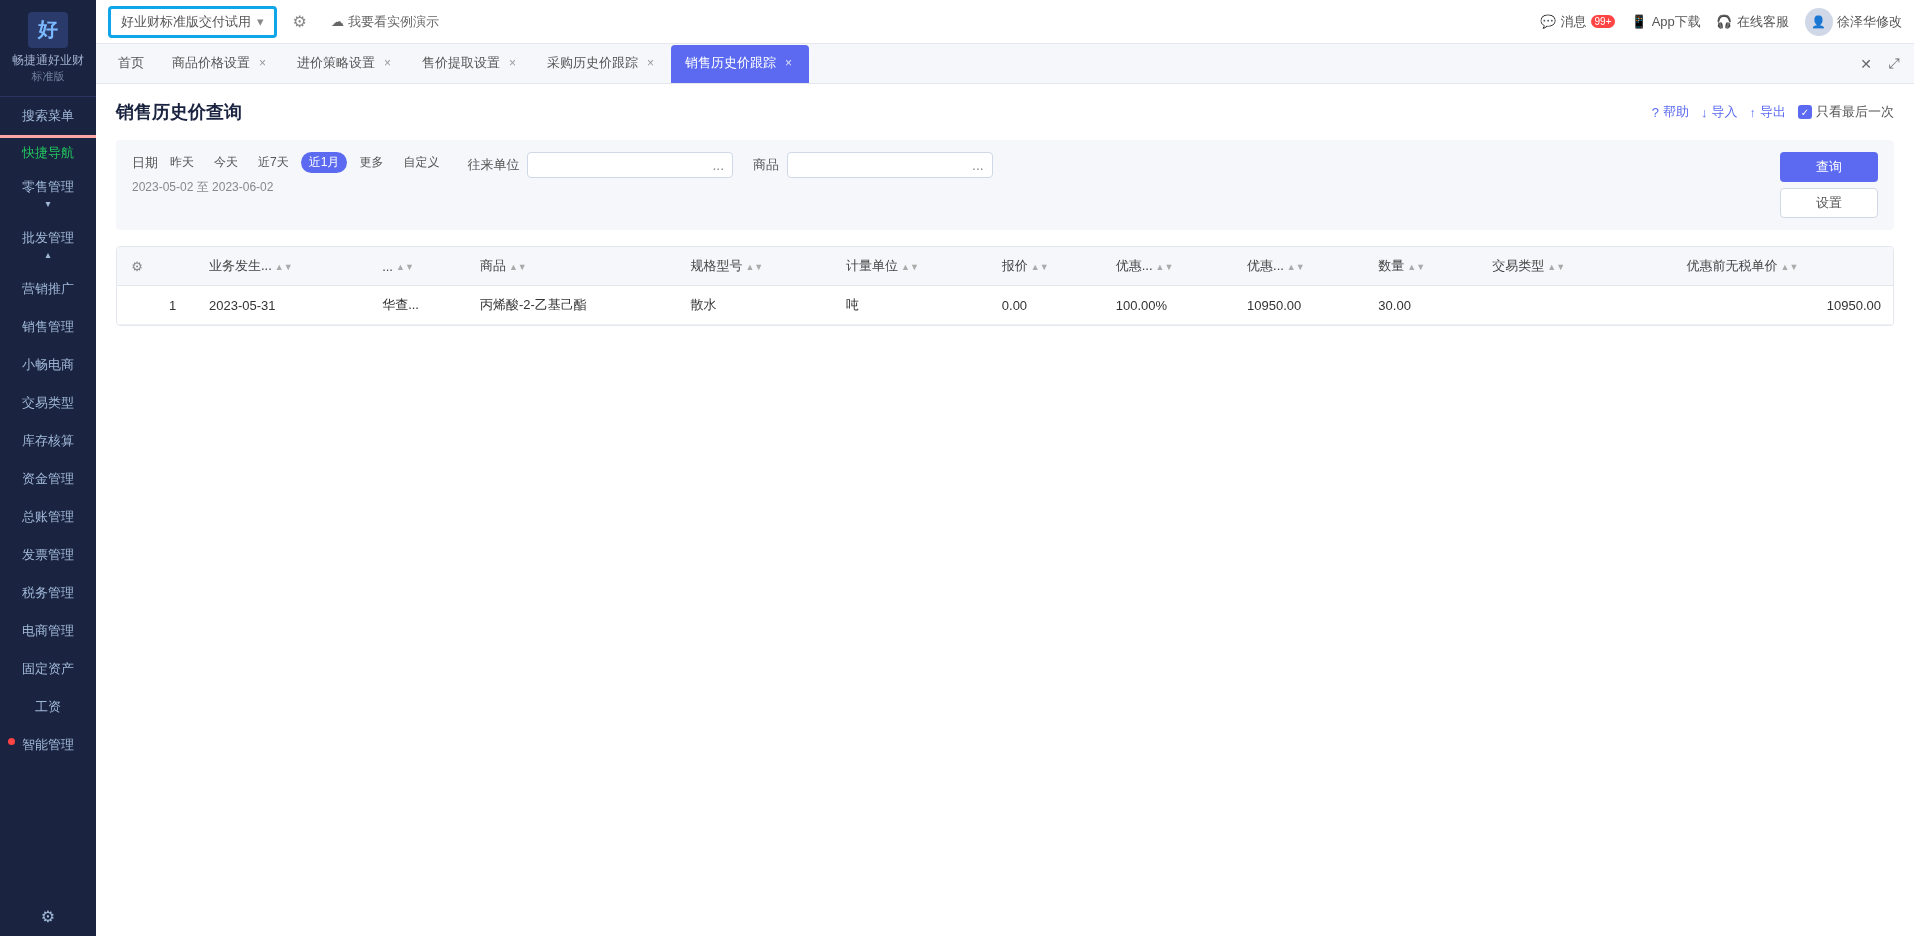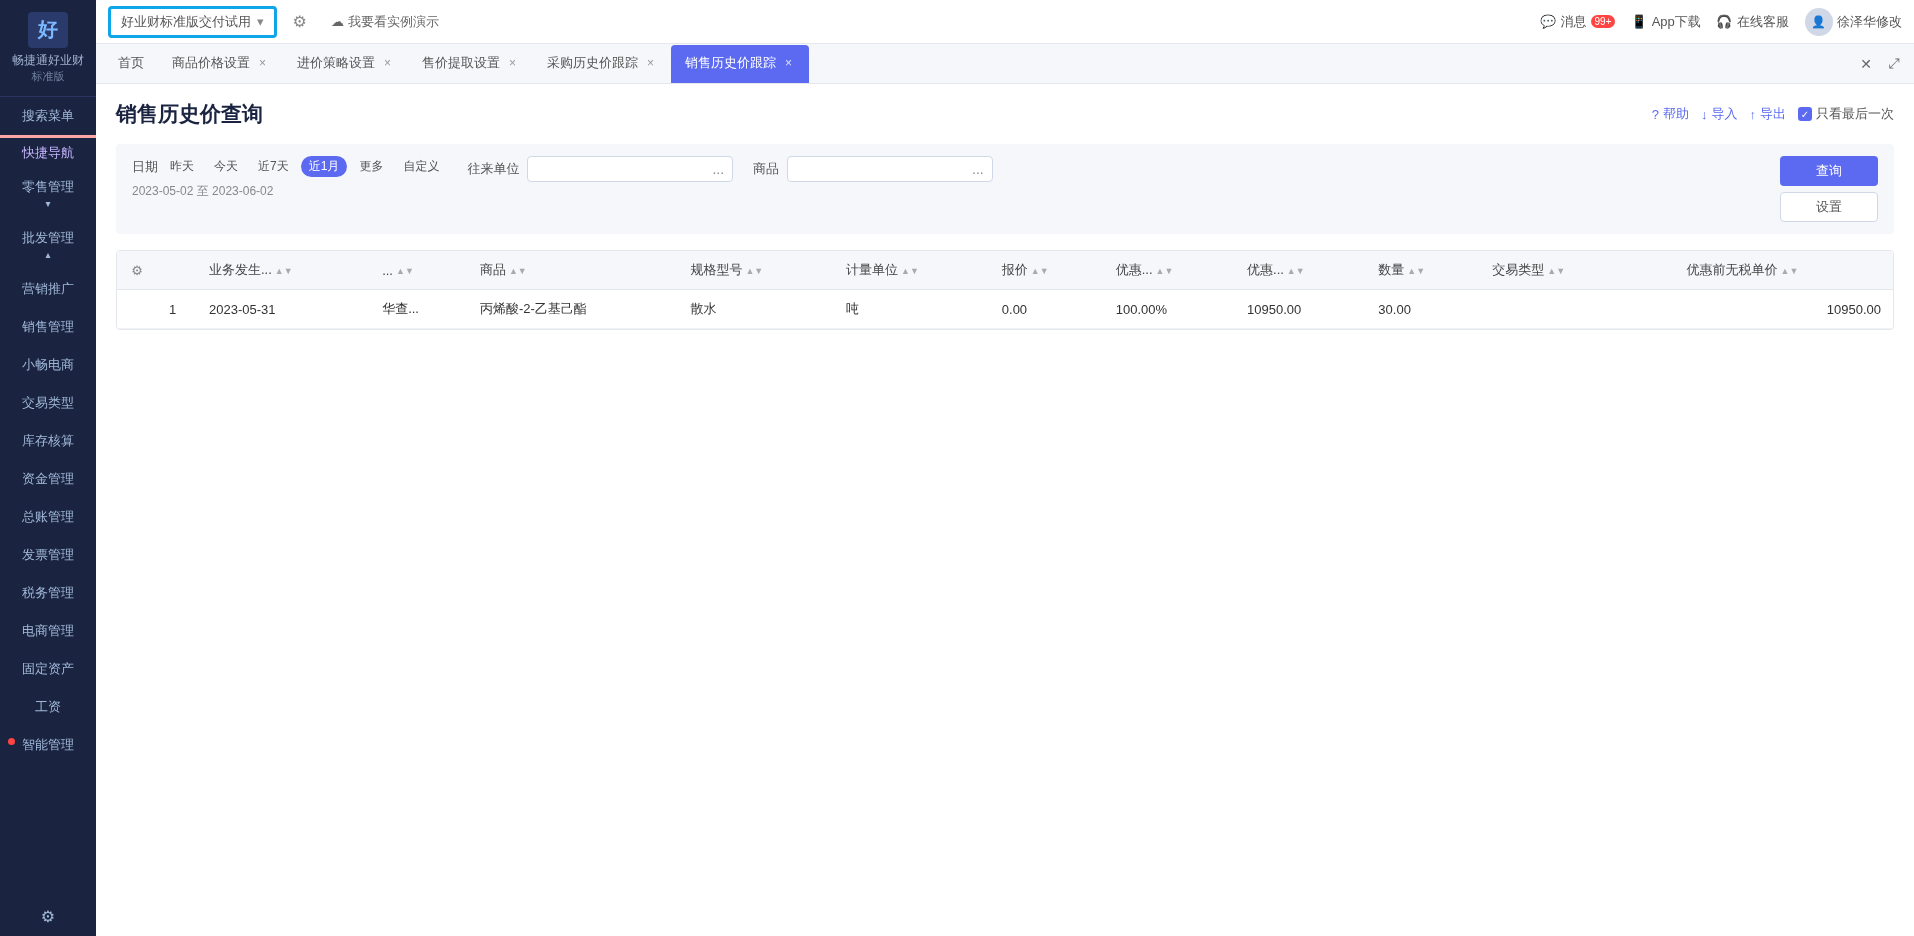--- a/index.html
+++ b/index.html
@@ -37,21 +37,21 @@
       padding: 10px 8px;
       text-align: center;
       color: #a0b8d8;
       font-size: 13px;
       cursor: pointer;
       border-bottom: 3px solid #fca5a5;
     }
     .sidebar-nav {
       padding: 6px 0;
       text-align: center;
-      color: #c4b5fd;
+      color: #22c55e;
       font-size: 13px;
       cursor: pointer;
     }
     .sidebar-item {
       padding: 10px 4px;
       text-align: center;
       color: #a0b8d8;
       font-size: 13px;
       cursor: pointer;
       display: flex;
@@ -213,21 +213,21 @@
     }
 
     
     .page-header {
       display: flex;
       align-items: center;
       justify-content: space-between;
       margin-bottom: 16px;
     }
     .page-title {
-      font-size: 21px;
+      font-size: 18px;
       font-weight: 600;
       color: #1a2340;
     }
     .page-actions {
       display: flex;
       align-items: center;
       gap: 12px;
     }
     .action-link {
       display: flex;

